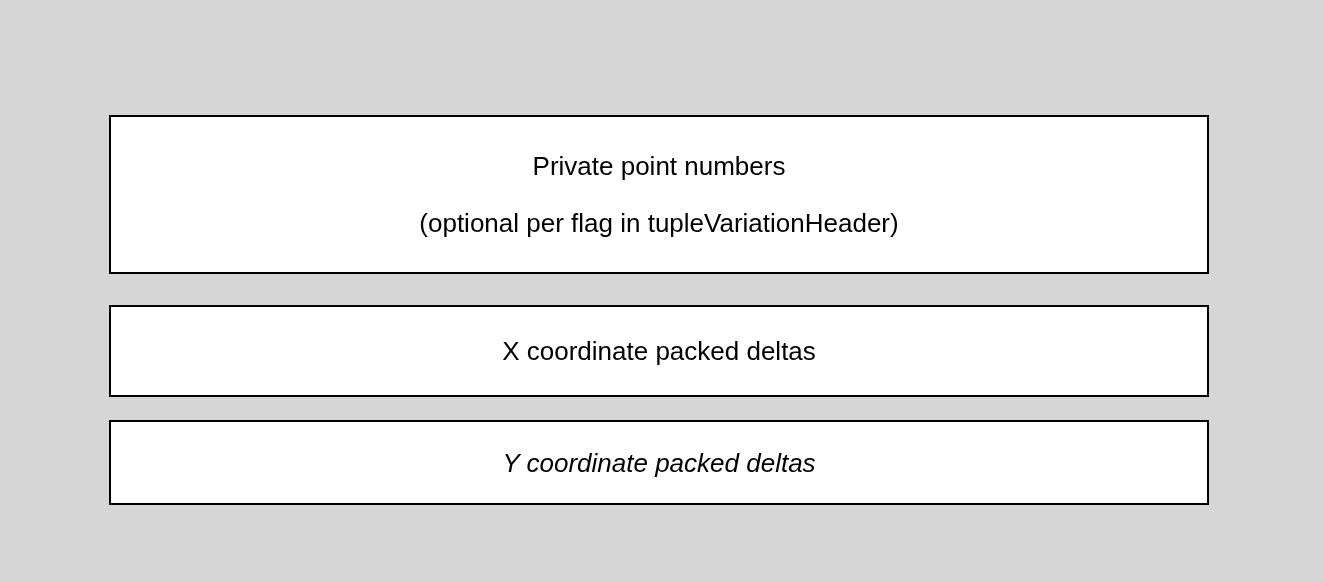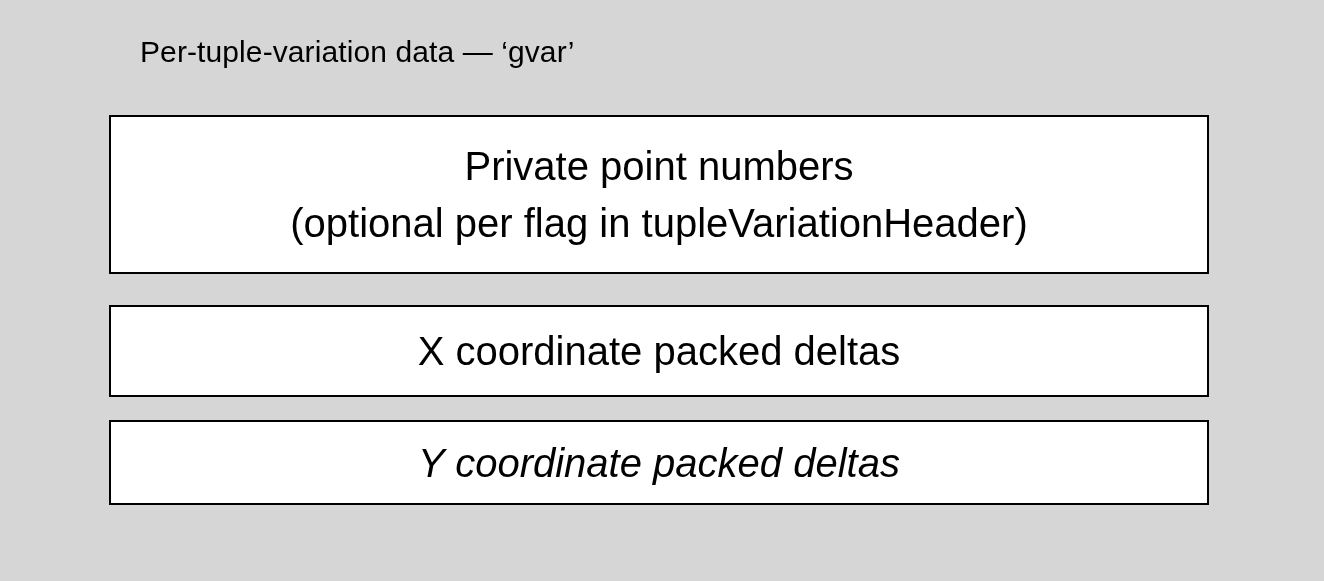--- a/index.html
+++ b/index.html
@@ -41,21 +41,21 @@
     border: 2px solid #000000;
     box-sizing: border-box;
     display: flex;
     flex-direction: column;
     align-items: center;
     justify-content: center;
     color: #000000;
   }
 
   .block-line {
-    font-size: 40px;
+    font-size: 26px;
     line-height: 42px;
     text-align: center;
     white-space: nowrap;
     color: #000000;
   }
 
   .block-line + .block-line {
     margin-top: 15px;
   }
 
@@ -73,21 +73,20 @@
     top: 420px;
     height: 85px;
     font-style: italic;
   }
 </style>
 </head>
 <body>
 
 <div class="canvas">
 
-  <div class="diagram-title">Per-tuple-variation data — ‘gvar’</div>
 
   <div class="block" id="block-private-point-numbers">
     <div class="block-line">Private point numbers</div>
     <div class="block-line">(optional per flag in tupleVariationHeader)</div>
   </div>
 
   <div class="block" id="block-x-deltas">
     <div class="block-line">X coordinate packed deltas</div>
   </div>
 

